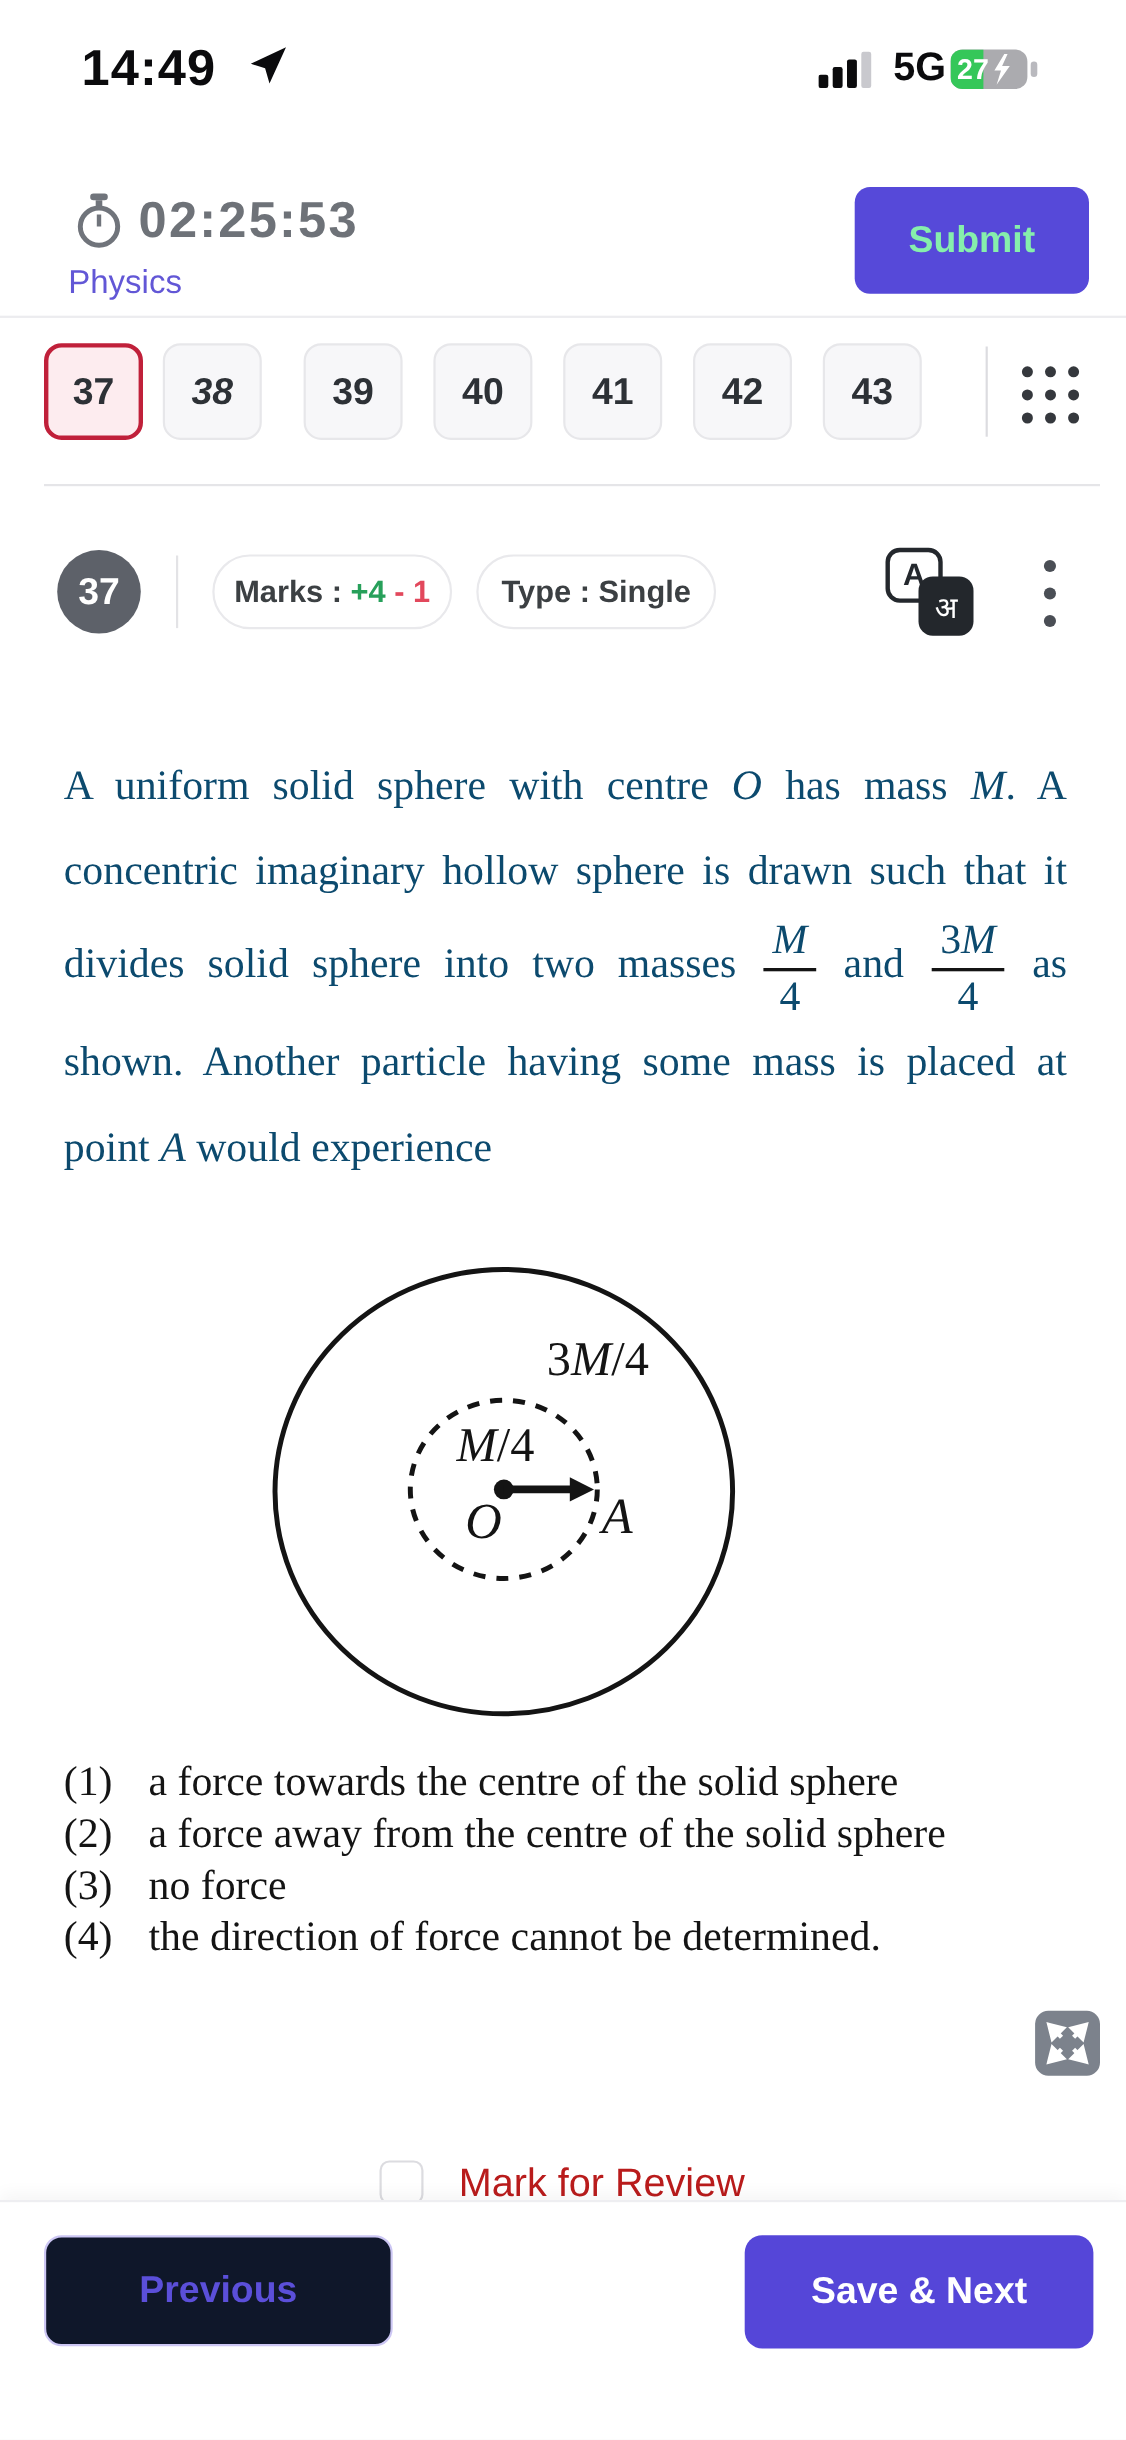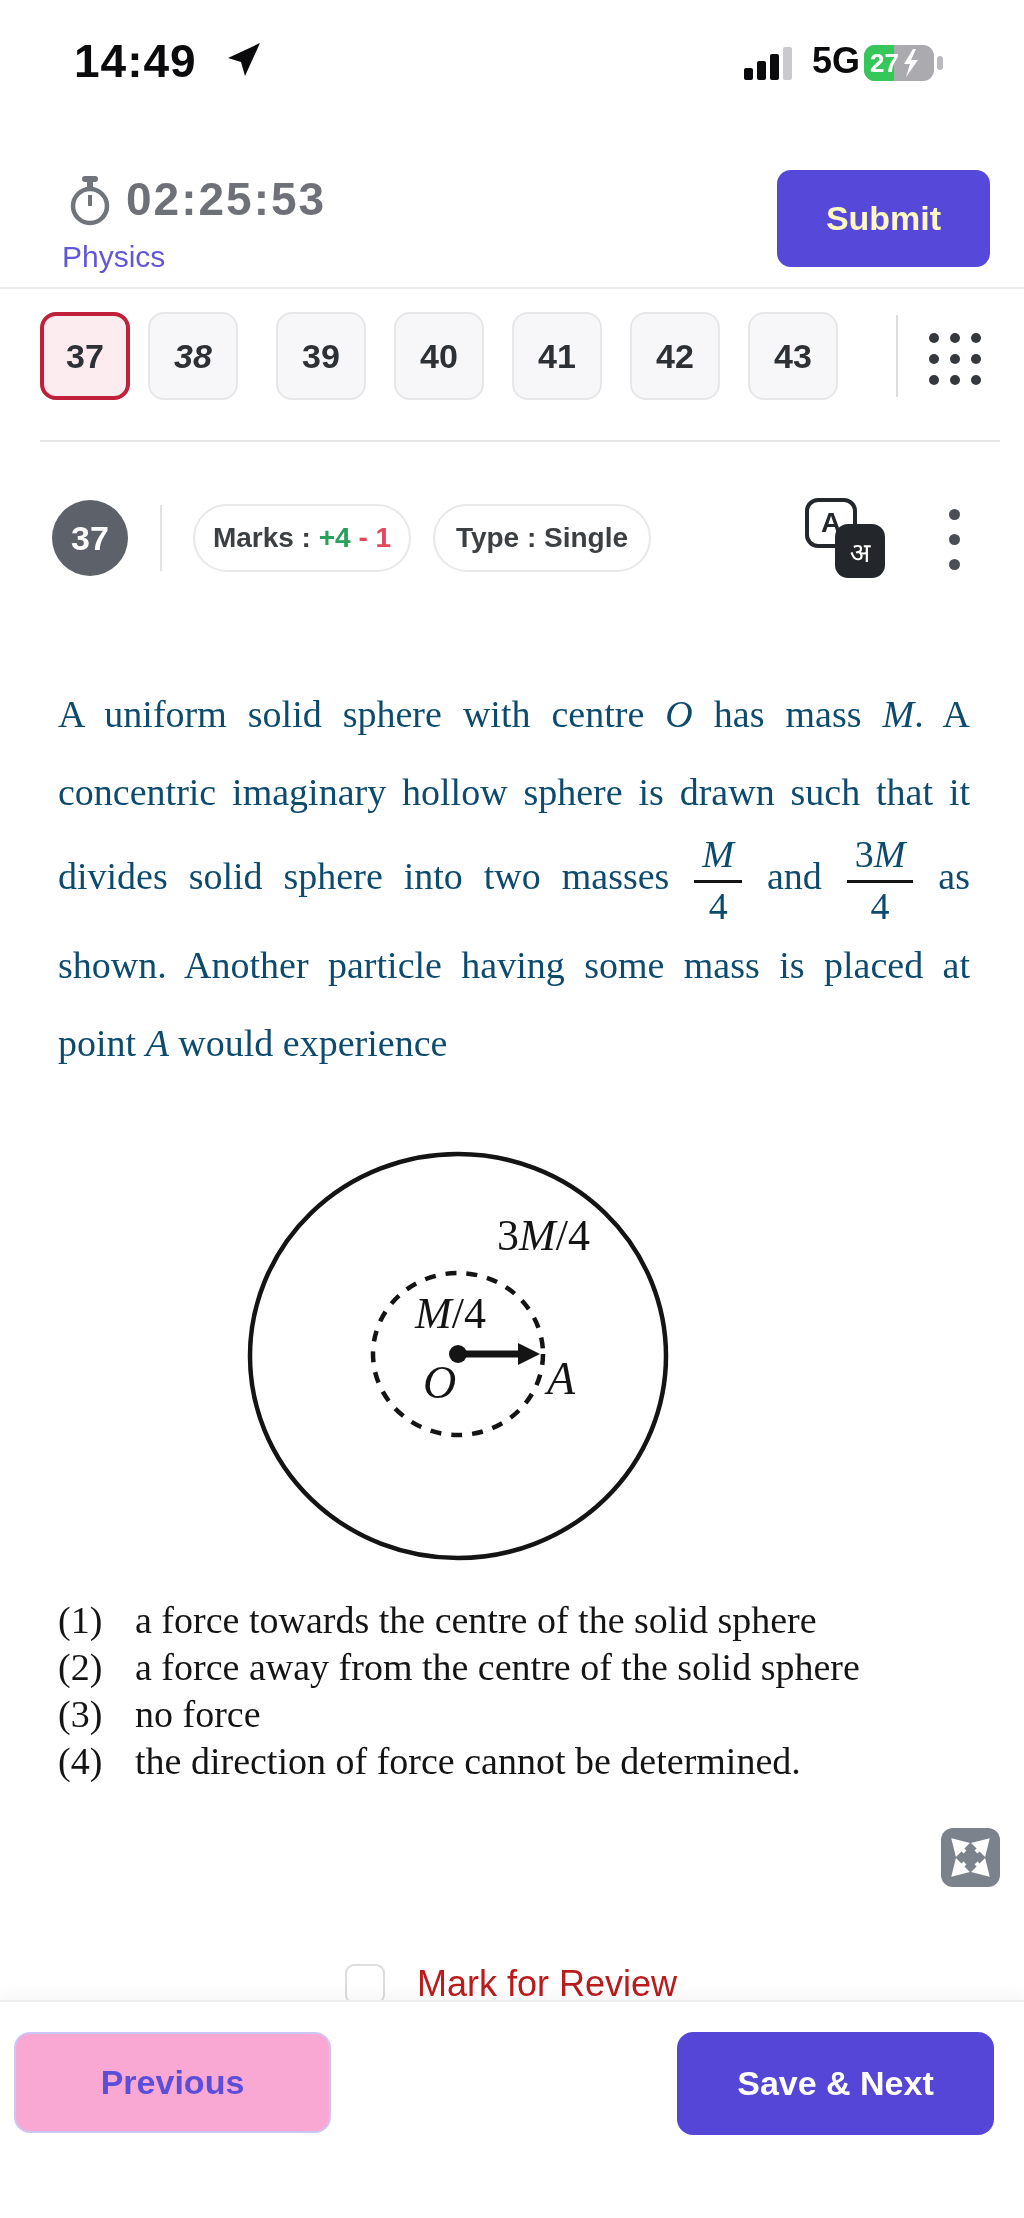--- a/index.html
+++ b/index.html
@@ -14,21 +14,21 @@
   .nav-arrow{left:224px;top:40px;}
   .signal{left:744px;top:44px;}
   .net-label{left:812px;top:40px;font-size:36px;font-weight:600;color:#0b0b0d;}
   .battery{left:864px;top:42px;}
 
   
   .stopwatch{left:64px;top:174px;}
   .timer-text{left:126px;top:172px;font-size:46px;font-weight:700;color:#6e7278;letter-spacing:2px;}
   .subject-label{left:62px;top:240px;font-size:30px;font-weight:500;color:#6257d6;}
   .submit-btn{left:777px;top:170px;width:213px;height:97px;background:#5649d9;border-radius:14px;
-    color:#fef9c3;font-size:34px;font-weight:600;display:flex;align-items:center;justify-content:center;}
+    color:#86efac;font-size:34px;font-weight:600;display:flex;align-items:center;justify-content:center;}
   .hr1{left:0;top:287px;width:1024px;height:2px;background:#ececef;}
 
   
   .tab{top:312px;width:90px;height:88px;border-radius:16px;background:#f7f7f9;border:2px solid #e7e7ea;
     box-sizing:border-box;display:flex;align-items:center;justify-content:center;
     font-size:34px;font-weight:600;color:#2d3136;}
   .tab.selected{background:#fdecef;border:4px solid #c0203a;}
   .tab-div{left:896px;top:315px;width:2px;height:82px;background:#dcdce0;}
   .grid-icon{left:922px;top:326px;}
   .hr2{left:40px;top:440px;width:960px;height:2px;background:#e5e5e8;}
@@ -67,21 +67,21 @@
   .opt-num{width:77px;flex:none;}
   .opt-text{flex:1;}
 
   
   .expand-btn{left:941px;top:1828px;width:59px;height:59px;border-radius:12px;background:#7c828c;}
   .review-row{left:345px;top:1960px;height:48px;display:flex;align-items:center;}
   .review-checkbox{width:40px;height:40px;border:2px solid #dcdce0;border-radius:9px;background:#fff;box-sizing:border-box;}
   .review-label{margin-left:32px;font-size:36px;font-weight:500;color:#b91c1c;white-space:nowrap;}
   .bottom-bar{left:0;top:2000px;width:1024px;height:218px;background:#fff;border-top:2px solid #eeeef1;
     box-shadow:0 -6px 14px rgba(0,0,0,0.04);}
-  .prev-btn{left:14px;top:2032px;width:317px;height:101px;border-radius:16px;background:#f9a8d4;
+  .prev-btn{left:40px;top:2032px;width:317px;height:101px;border-radius:16px;background:#0f172a;
     border:2px solid #ccc6f3;box-sizing:border-box;color:#5b4fd9;font-size:34px;font-weight:600;
     display:flex;align-items:center;justify-content:center;}
   .save-btn{left:677px;top:2032px;width:317px;height:103px;border-radius:16px;background:#5546d8;
     color:#fff;font-size:34px;font-weight:600;display:flex;align-items:center;justify-content:center;}
 </style>
 </head>
 <body>
 
 <div id="screen">
 

